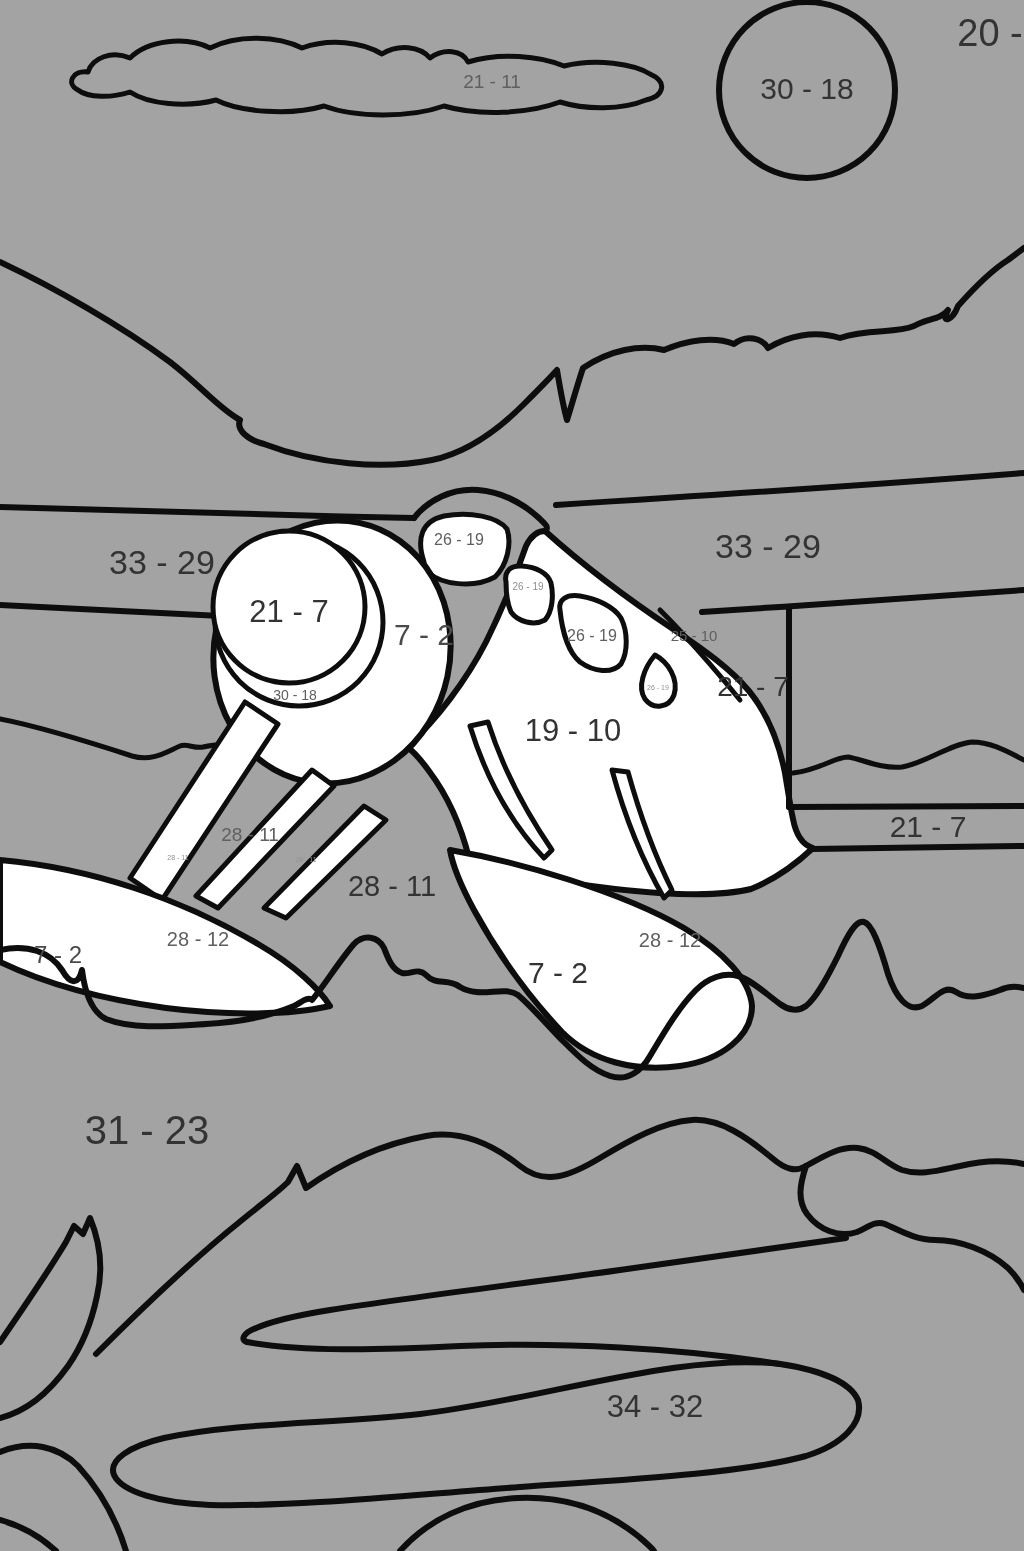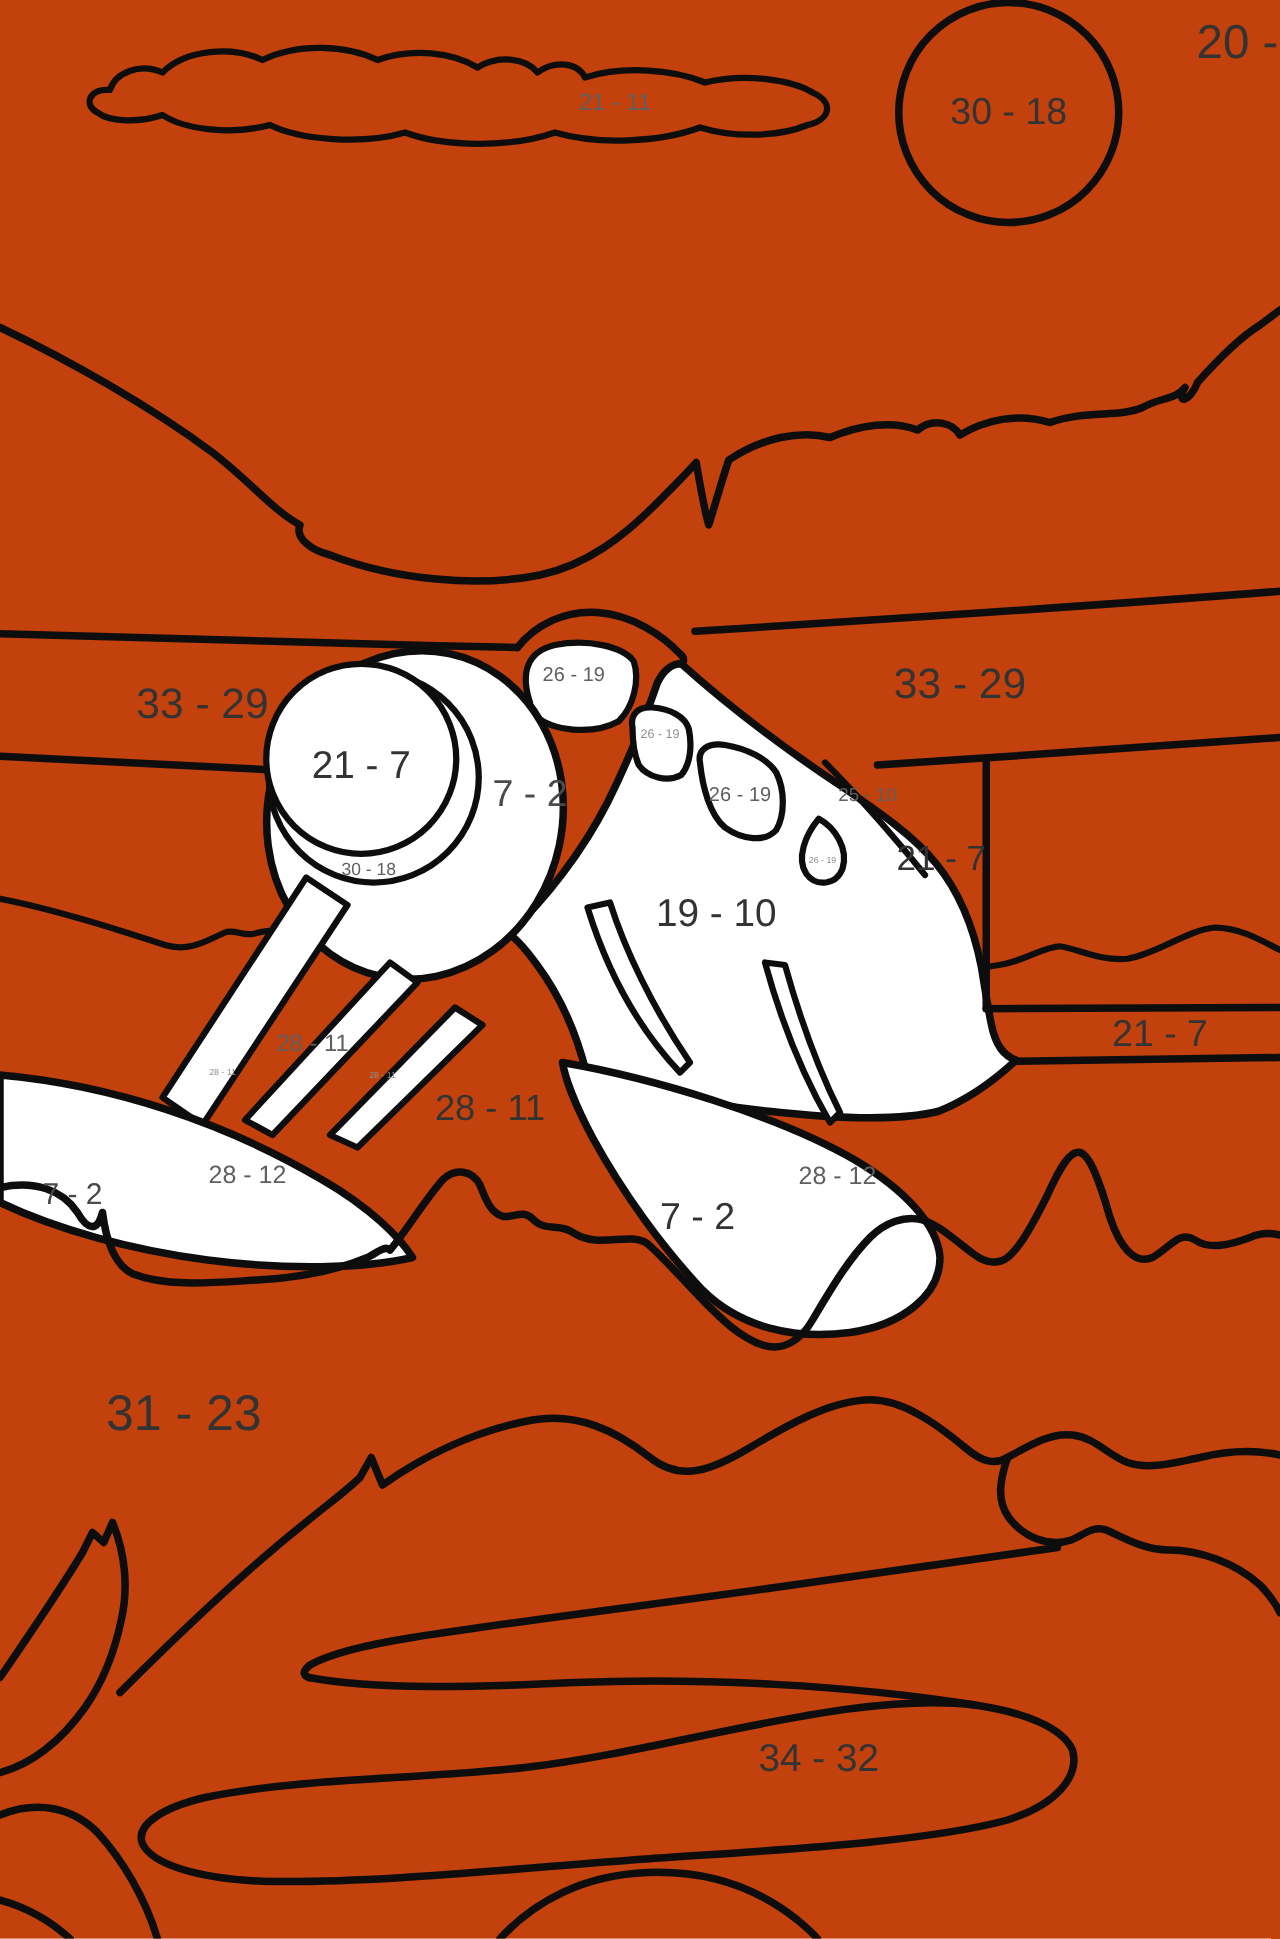--- a/index.html
+++ b/index.html
@@ -1,19 +1,19 @@
 <!DOCTYPE html>
 <html><head>
 <meta charset="utf-8">
 <style>
   html,body{margin:0;padding:0;background:#ffffff;}
   .stage{
     position:relative;
     width:1024px;height:1551px;
-    background:#c2410c;
+    background:#a3a3a3;
     overflow:hidden;
     font-family:"Liberation Sans", sans-serif;
   }
   svg{position:absolute;left:0;top:0;}
   .ln{fill:none;stroke:#0d0d0d;stroke-width:6;stroke-linecap:round;stroke-linejoin:round;}
   .ln-thin{fill:none;stroke:#0d0d0d;stroke-width:5;stroke-linecap:round;stroke-linejoin:round;}
   .solid{fill:#ffffff;stroke:#0d0d0d;stroke-width:6;stroke-linecap:round;stroke-linejoin:round;}
   .solid-thin{fill:#ffffff;stroke:#0d0d0d;stroke-width:5;stroke-linecap:round;stroke-linejoin:round;}
   text{font-family:"Liberation Sans", sans-serif;}
   .lbl-big{fill:#333333;}

